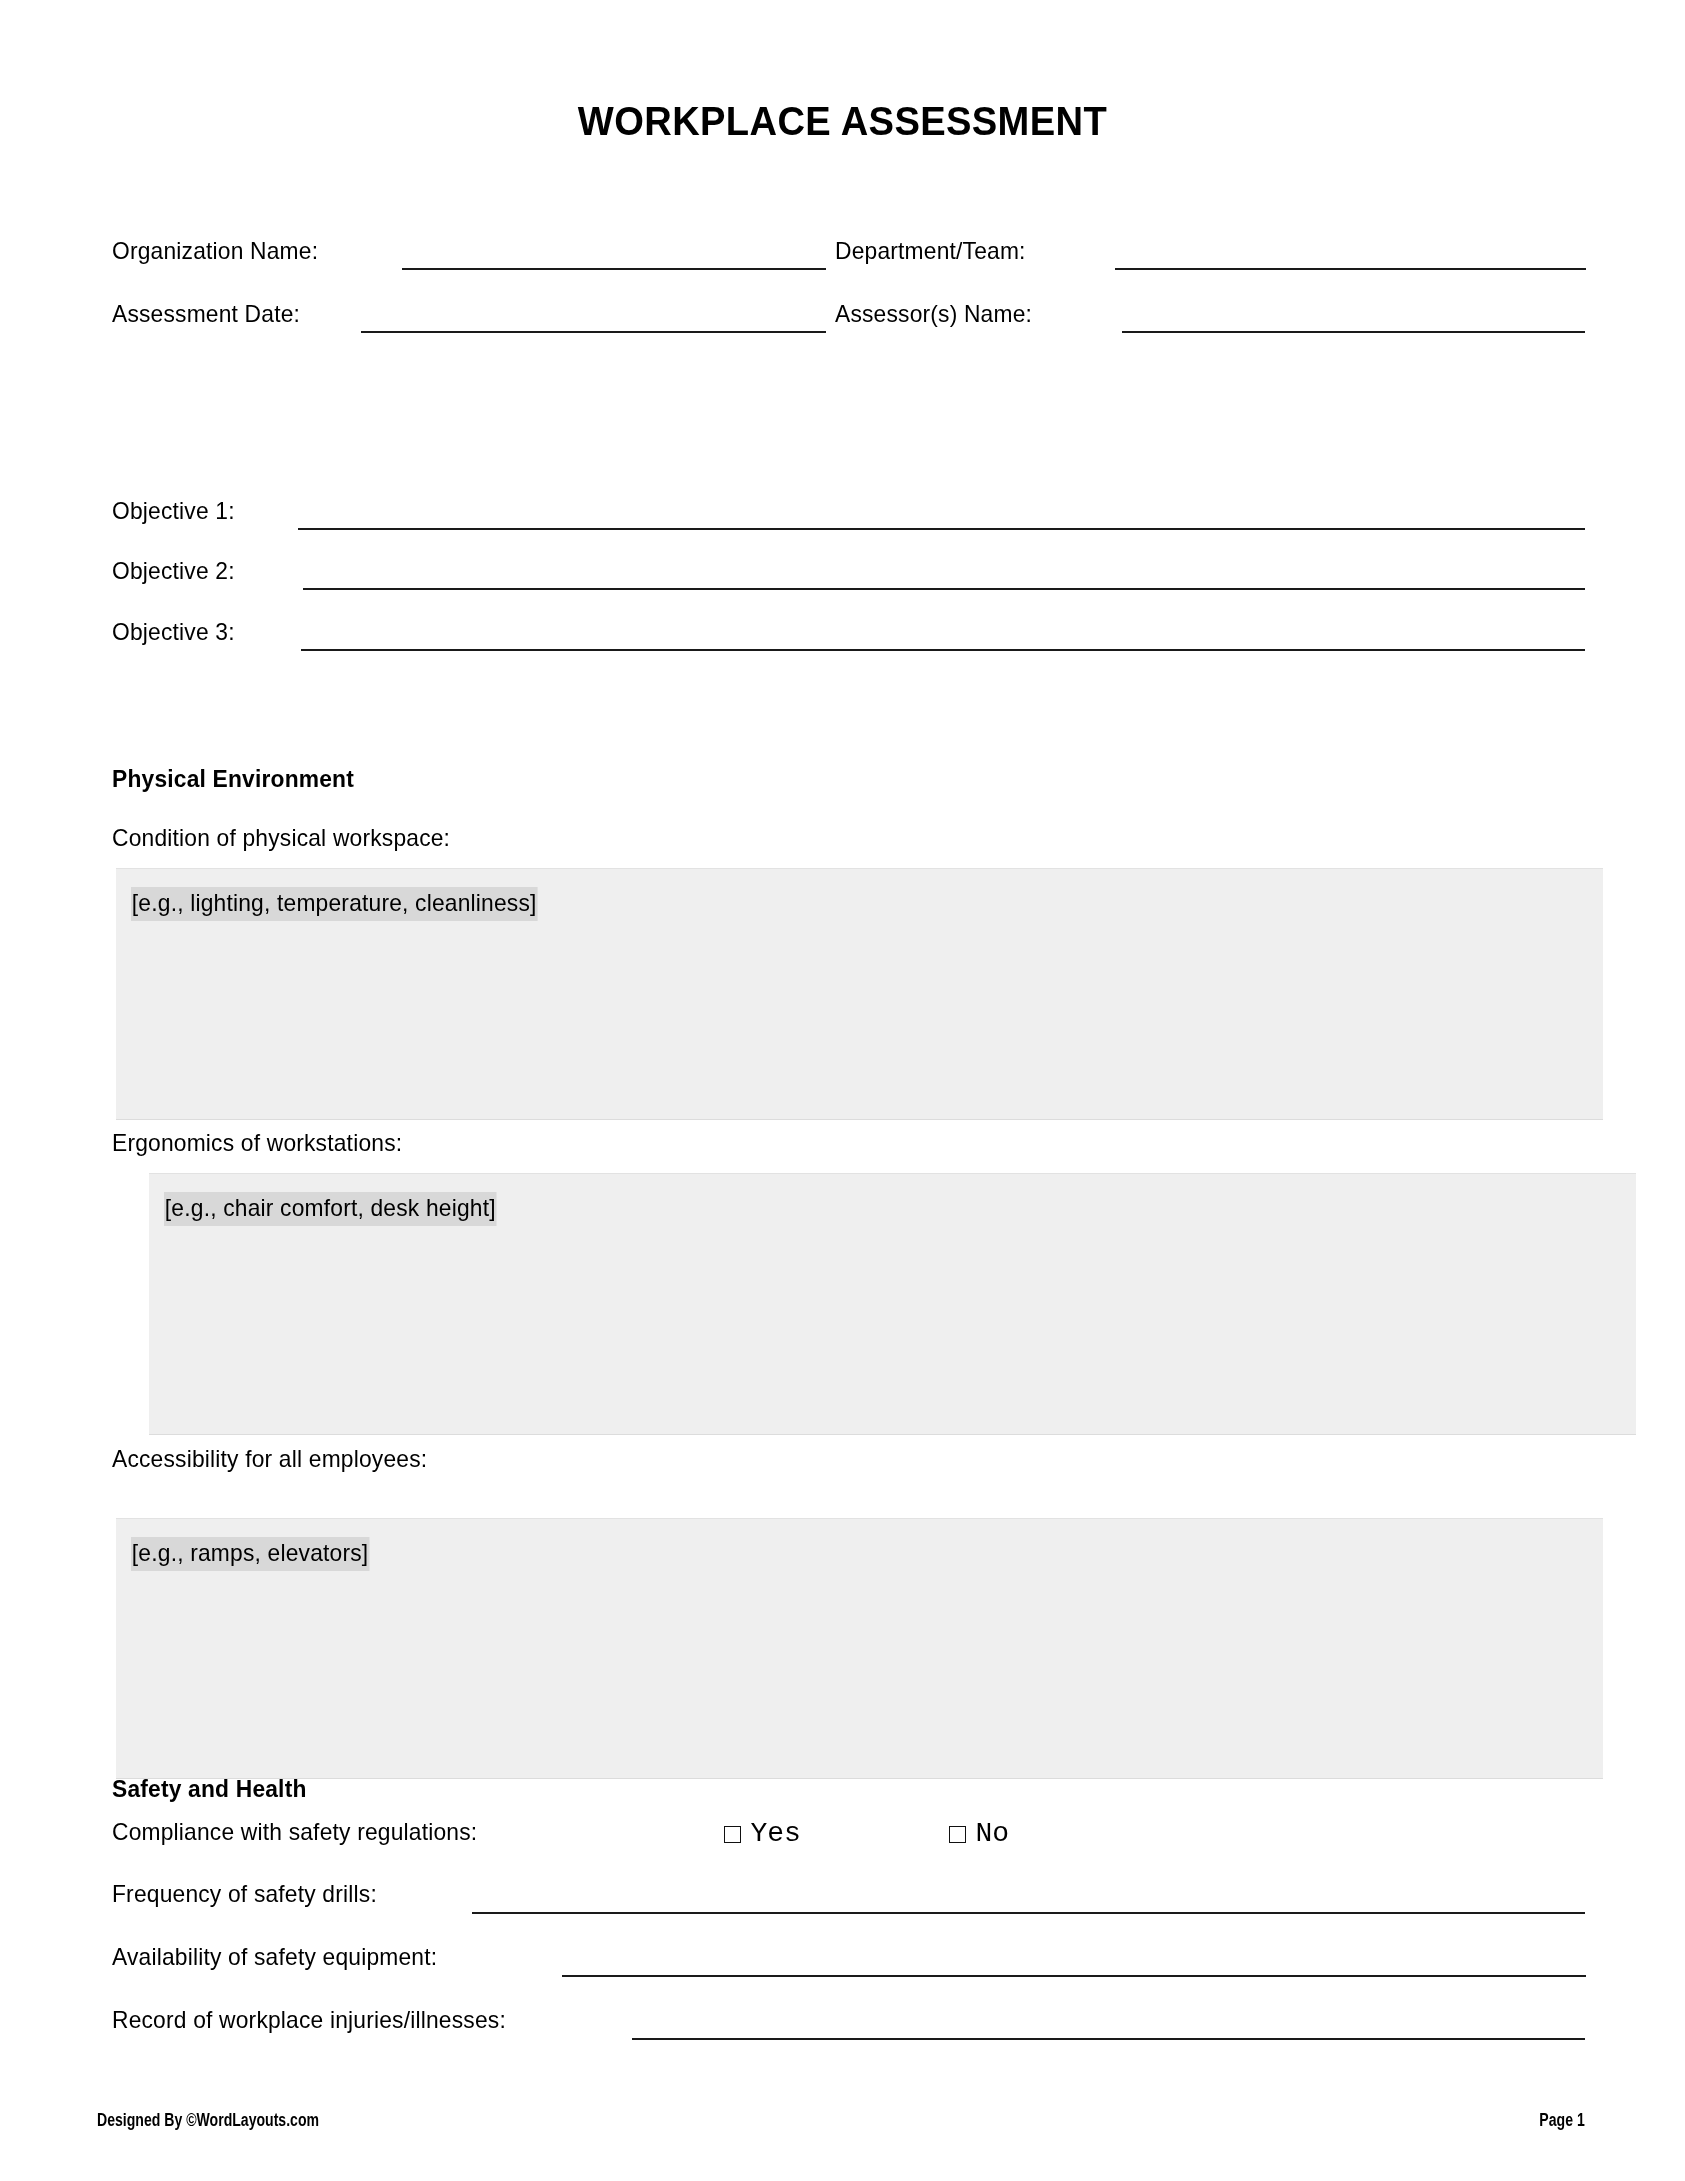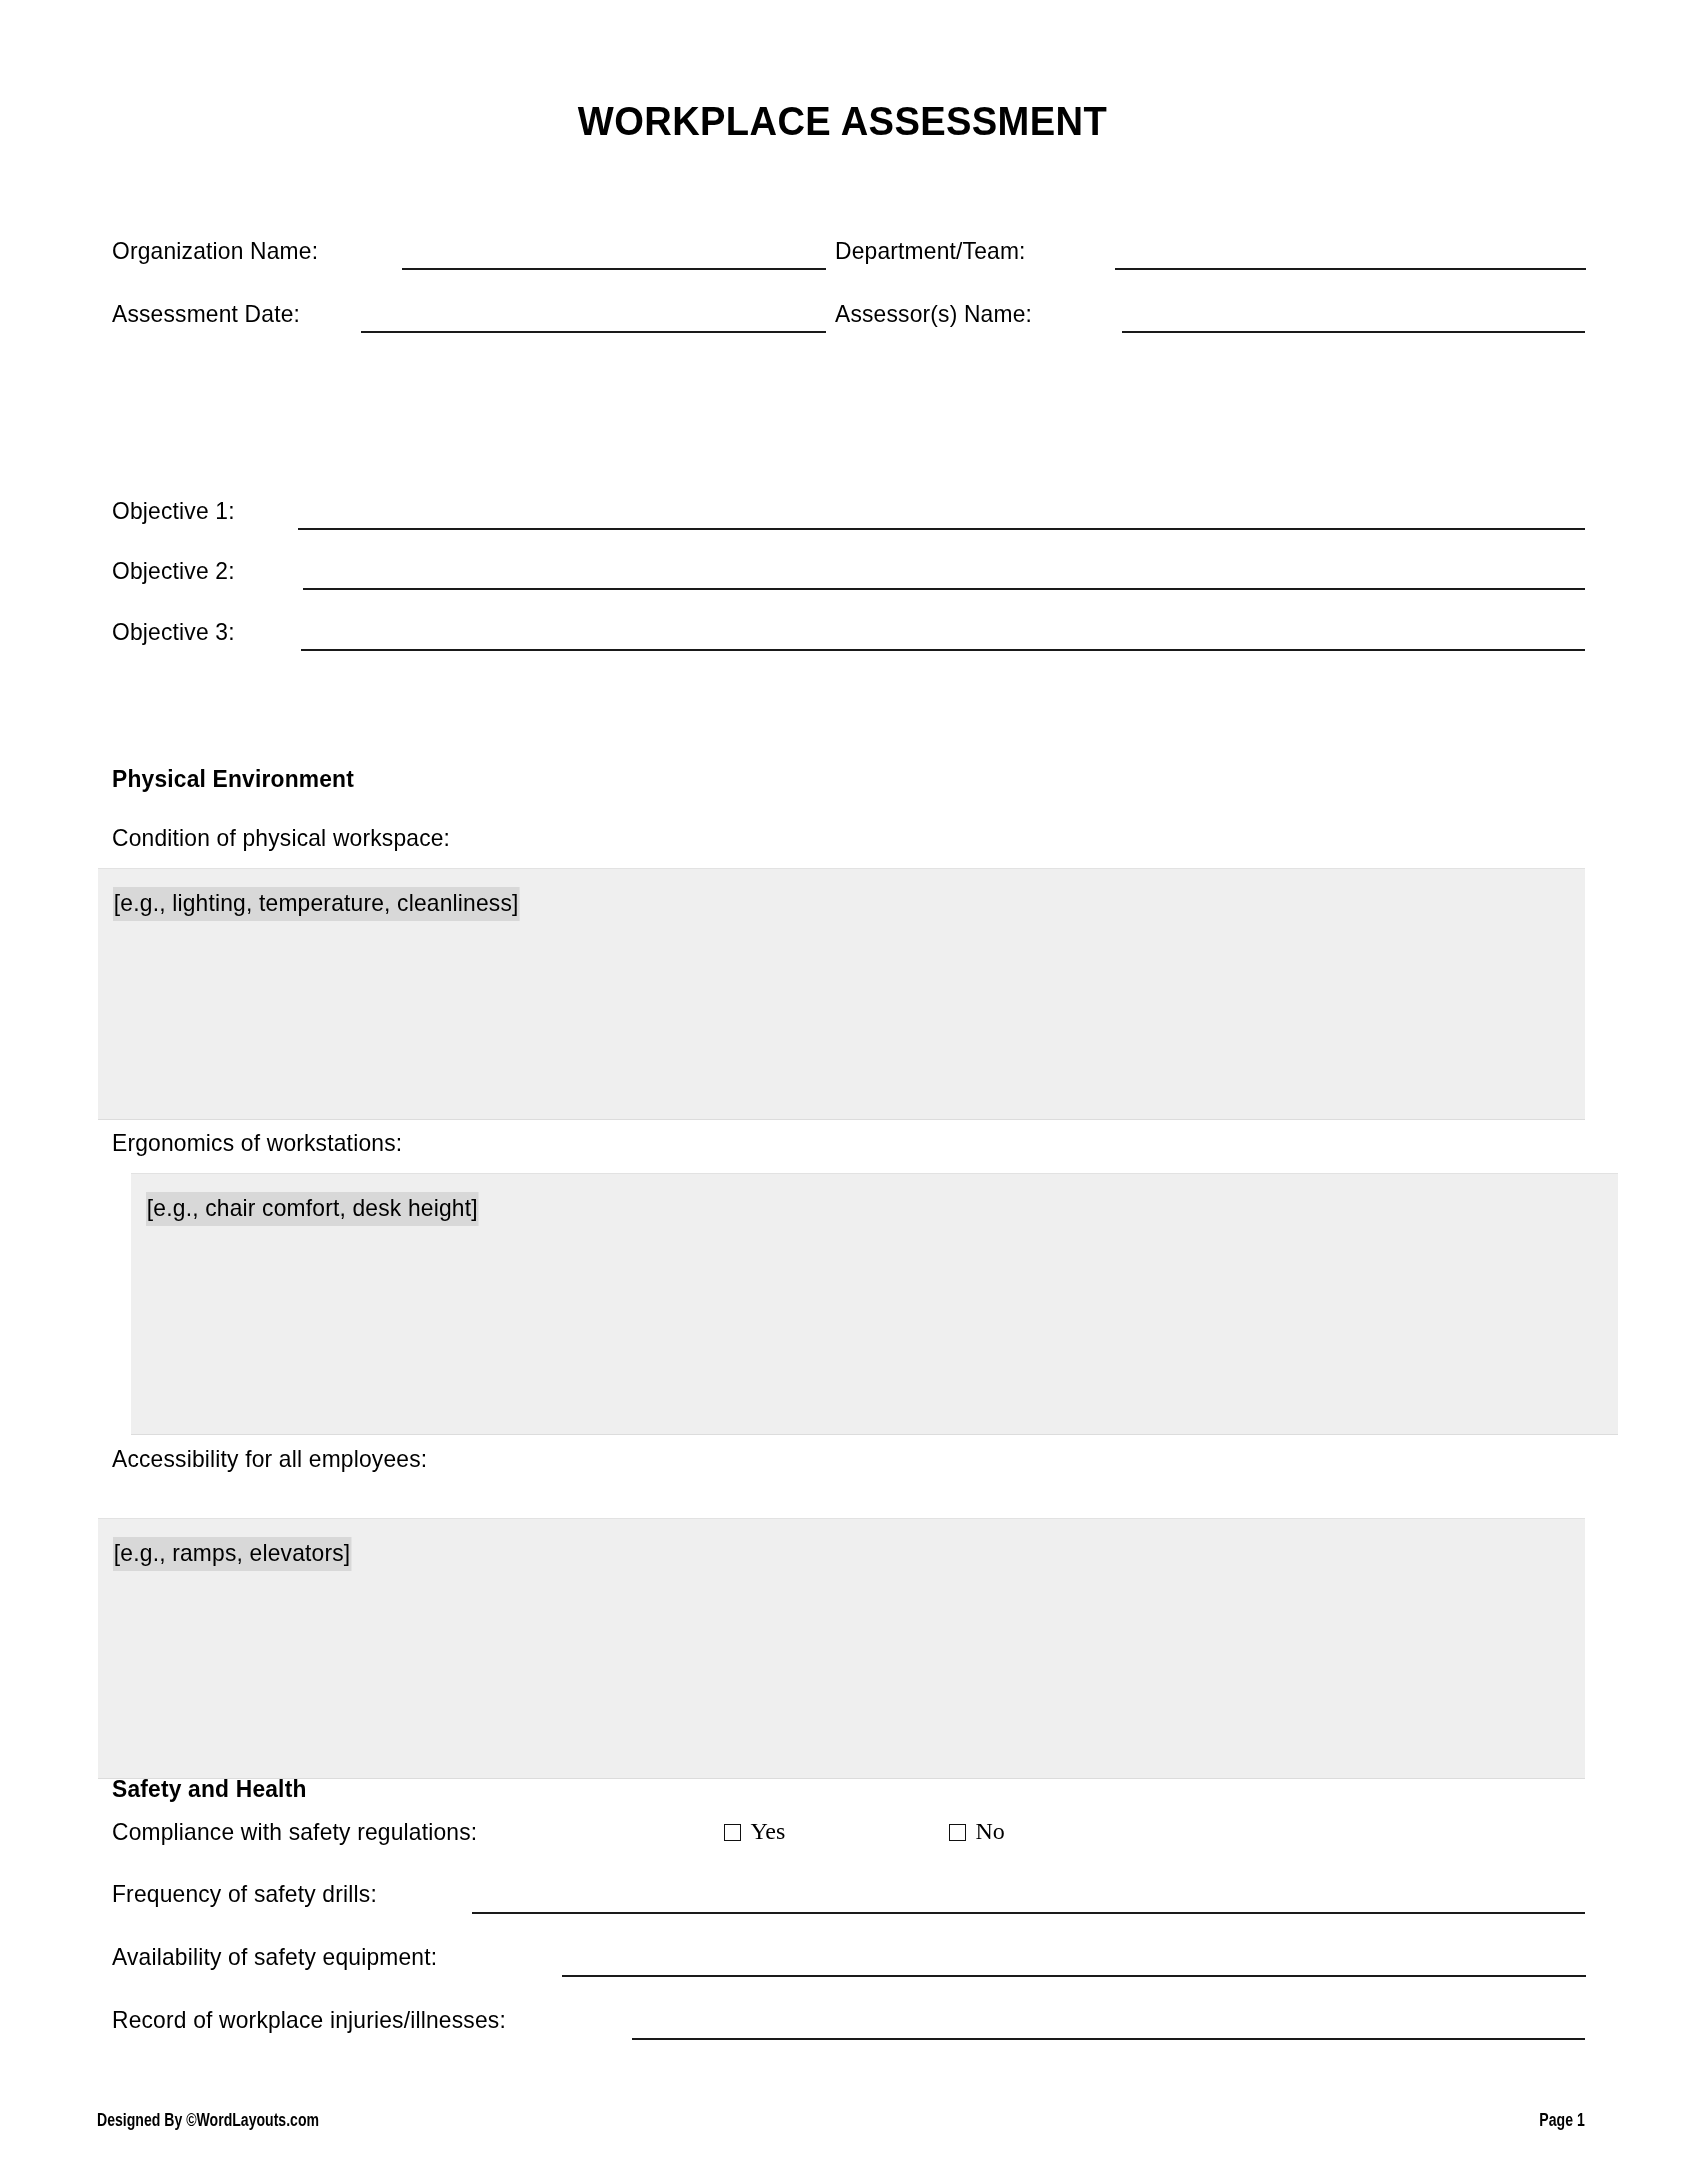--- a/index.html
+++ b/index.html
@@ -82,21 +82,21 @@
     font-weight: bold;
     white-space: nowrap;
     letter-spacing: 0.2px;
     transform: scaleX(0.95);
     transform-origin: left center;
   }
 
   
   .answer-box {
     position: absolute;
-    left: 98px;
+    left: 116px;
     width: 1487px;
     background: #efefef;
     border-top: 0.9px solid #e2e2e2;
     border-bottom: 0.9px solid #dcdcdc;
     box-sizing: border-box;
     padding-left: 24px;
   }
   .answer-hint {
     position: absolute;
     left: 15px;
@@ -106,23 +106,23 @@
     padding: 2.6px 0.9px 3.5px 0.9px;
     white-space: nowrap;
     letter-spacing: 0.2px;
     transform: scaleX(0.95);
     transform-origin: left center;
   }
 
   
   .cb-opt {
     position: absolute;
-    font-size: 24px;
-    white-space: nowrap;
-    font-family: Liberation Serif, serif;
+    font-size: 28px;
+    white-space: nowrap;
+    font-family: Liberation Mono, monospace;
   }
   .cb-box {
     display: inline-block;
     width: 16.7px;
     height: 16.7px;
     border: 1.8px solid #111;
     vertical-align: -1.8px;
     margin-right: 9.7px;
     box-sizing: border-box;
   }

